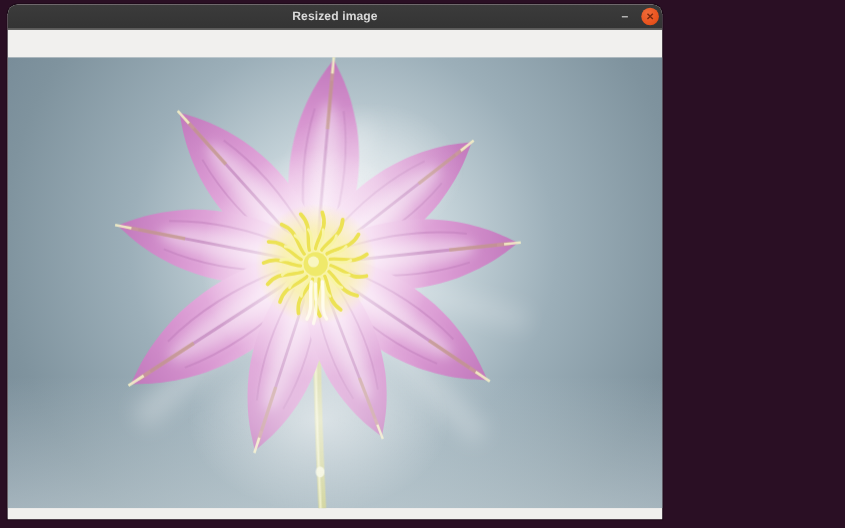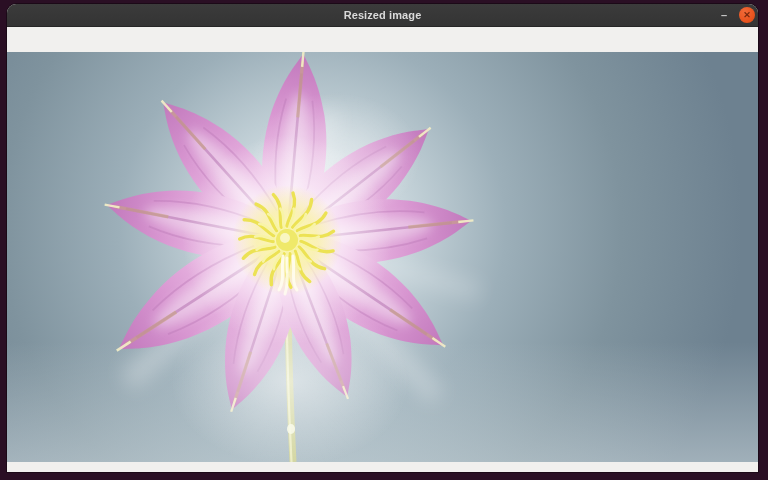--- a/index.html
+++ b/index.html
@@ -5,21 +5,21 @@
   * { box-sizing: border-box; }
   html, body { margin: 0; padding: 0; }
   body {
     width: 768px; height: 480px;
     background: #2a0f24;
     font-family: "Liberation Sans", sans-serif;
     position: relative; overflow: hidden;
   }
   .window {
     position: absolute; left: 7px; top: 4px;
-    width: 751px; height: 468px;
+    width: 595px; height: 468px;
     background: #f1f0ee;
     border-radius: 9px 9px 0 0;
     overflow: hidden;
     box-shadow: 0 0 0 1px rgba(0,0,0,0.35);
   }
   .titlebar {
     height: 23px;
     background: linear-gradient(#3b3b3b, #343434);
     border-bottom: 1px solid #262626;
     display: flex; align-items: center; justify-content: center;

